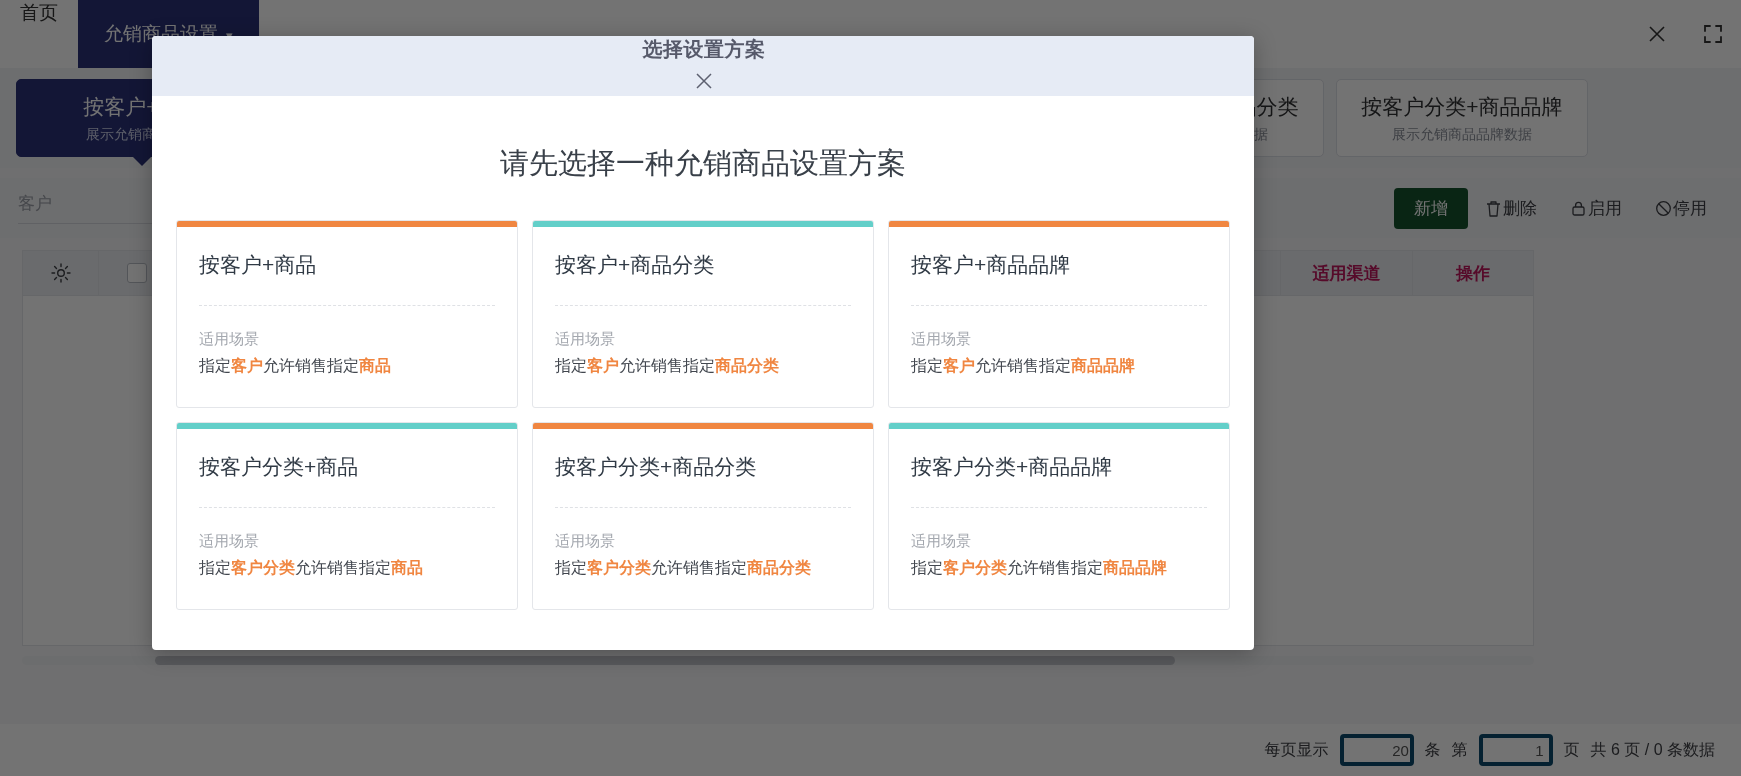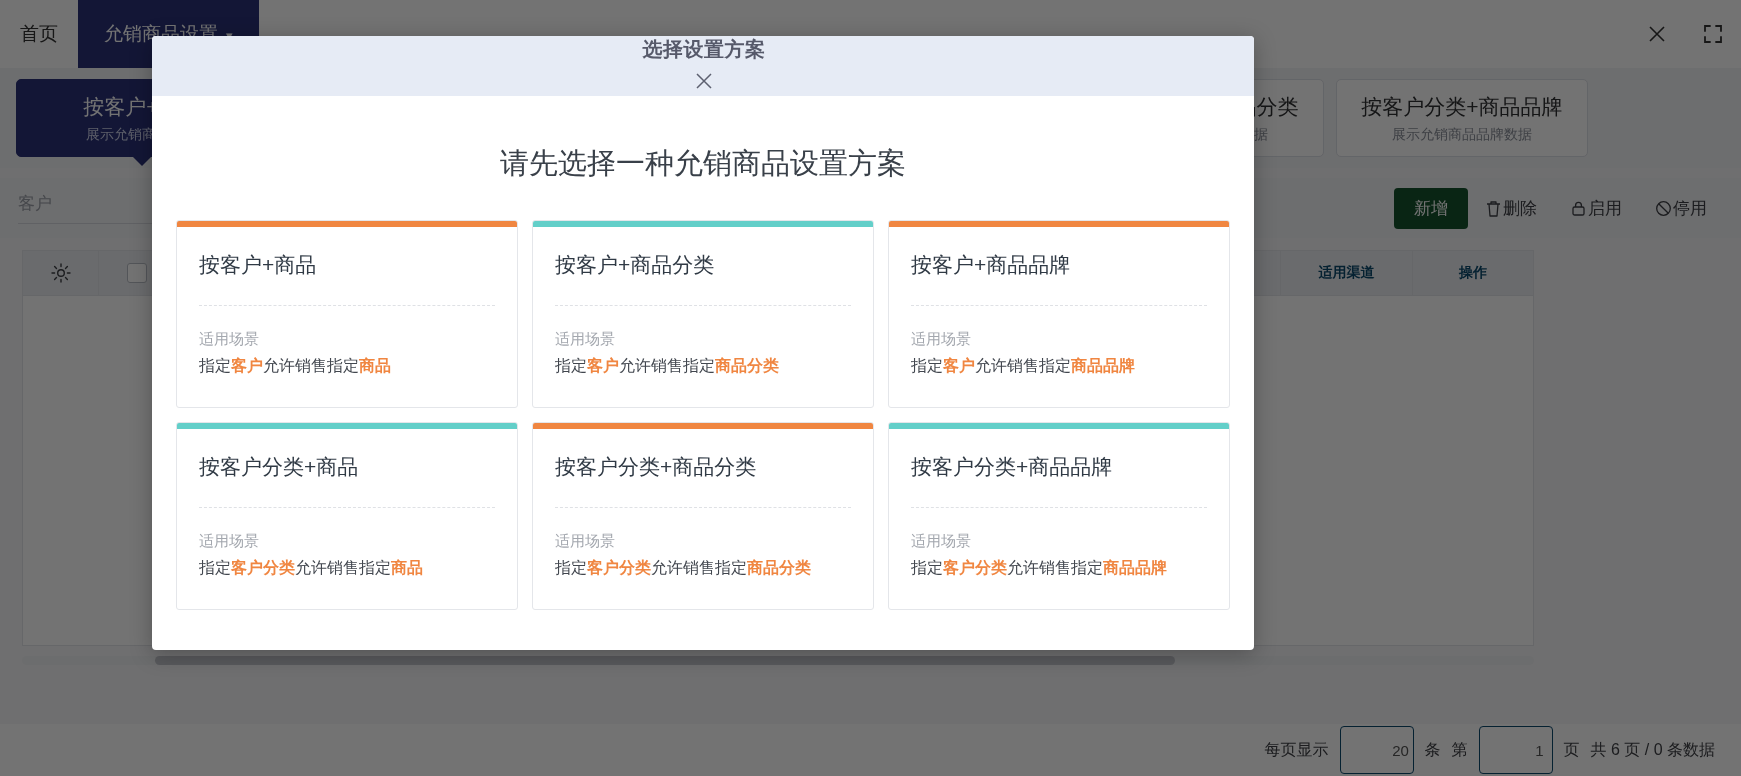--- a/index.html
+++ b/index.html
@@ -16,21 +16,21 @@
     background: #f5f6f8;
   }
 
   
   .tabbar {
     position: absolute; left: 0; top: 0; width: 1741px; height: 68px;
     background: #ffffff;
     display: flex; align-items: stretch;
   }
   .tab-home {
-    display: flex; align-items: center; justify-content: center;
+    display: flex; justify-content: center;
     width: 78px; font-size: 19px; color: #333;
   }
   .tab-active {
     background: #2b3279;
     color: #ffffff;
     display: flex; align-items: center; justify-content: center;
     gap: 8px;
     padding: 0 26px;
     font-size: 19px;
   }
@@ -106,21 +106,21 @@
   .tool-btn svg { display: block; }
 
   
   .table-head {
     position: absolute; left: 22px; top: 250px; width: 1512px; height: 46px;
     background: #eceef1;
     border: 1px solid #e2e4e8;
     display: flex; align-items: center;
   }
   .th-cell {
-    font-size: 14px; font-weight: bold; color: #0c4a6e;
+    font-size: 17px; font-weight: bold; color: #be185d;
     display: flex; align-items: center; justify-content: center;
     height: 100%;
     border-right: 1px solid #e2e4e8;
   }
   .th-gear { width: 76px; }
   .th-check { width: 76px; }
   .th-flex { flex: 1; }
   .th-chan { width: 132px; }
   .th-op { width: 120px; border-right: none; }
   .checkbox-sq {
@@ -143,22 +143,22 @@
 
   
   .pager {
     position: absolute; left: 0; bottom: 0; width: 1741px; height: 52px;
     background: #ffffff;
     display: flex; align-items: center; justify-content: flex-end;
     gap: 11px; padding-right: 26px;
     font-size: 16px; color: #404247;
   }
   .pager-box {
-    border: 1px solid #0c4a6e; border-radius: 4px;
-    height: 48px; min-width: 74px;
+    border: 4px solid #0c4a6e; border-radius: 4px;
+    height: 32px; min-width: 74px;
     display: flex; align-items: center; justify-content: center;
     font-size: 15px; color: #555; padding-left: 48px;
   }
 
   
   #scrim {
     position: absolute; inset: 0;
     background: rgba(0,0,0,0.55);
   }
   #modal {

